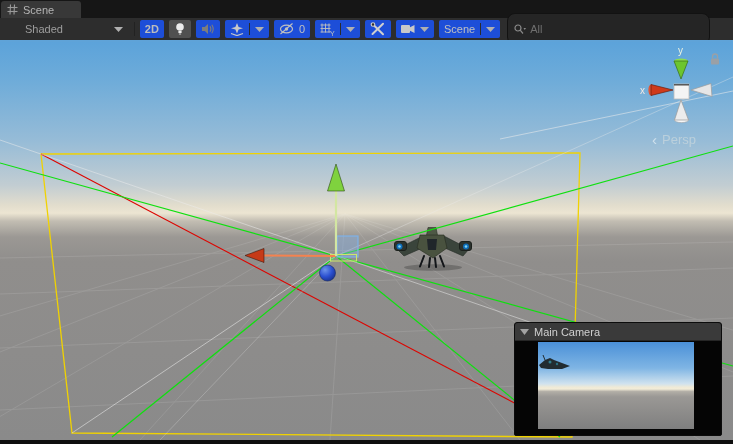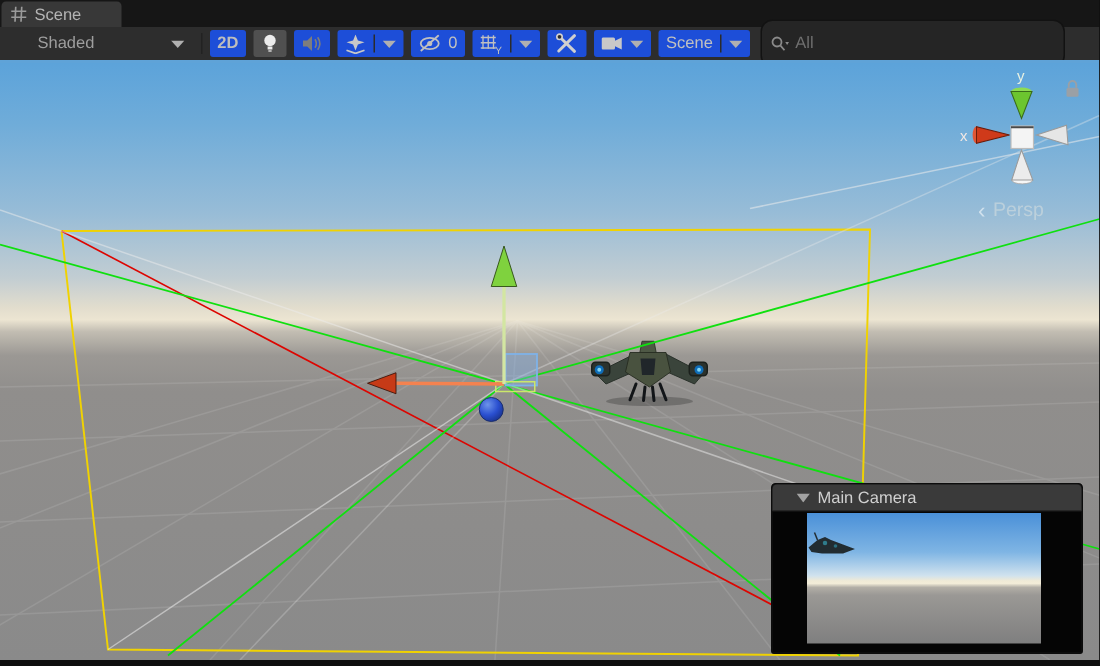--- a/index.html
+++ b/index.html
@@ -36,21 +36,21 @@
     background:linear-gradient(180deg,
       #5ca3da 0%, #6facd9 10%, #97bcd7 25%, #c2cdd2 36%, #e2ddcd 41%,
       #ece5d2 43%, #c2bdb2 45%, #9b9894 49%, #908e8c 55%, #8a8a8a 100%);}
   .scene svg.overlay{position:absolute;left:0;top:0;}
   .bottomstrip{position:absolute;left:0;top:440px;width:733px;height:4px;background:#0e0e0e;}
 
   
   .campanel{position:absolute;left:514px;top:280px;width:208px;height:114px;
             background:#1e1e1e;border:1px solid #0c0c0c;border-radius:3px 3px 2px 2px;}
   .camhead{height:18px;background:#3a3a3a;border-bottom:1px solid #262626;
-           display:flex;align-items:center;gap:5px;padding:0 16px;border-radius:3px 3px 0 0;}
+           display:flex;align-items:center;gap:5px;padding:0 5px;border-radius:3px 3px 0 0;}
   .camhead span{font-size:11px;color:#d0d0d0;}
   .cambody{position:relative;width:100%;height:94px;background:#050505;overflow:hidden;}
   .camrender{position:absolute;left:23px;top:1px;width:156px;height:87px;
     background:linear-gradient(180deg,
       #4a90d8 0%, #7fb5e4 30%, #d0e2ee 48%, #f0ead6 52%, #f2ecd8 54%,
       #b2aea6 57%, #9a9895 63%, #7f7f7f 100%);}
 </style>
 </head>
 <body>
 

